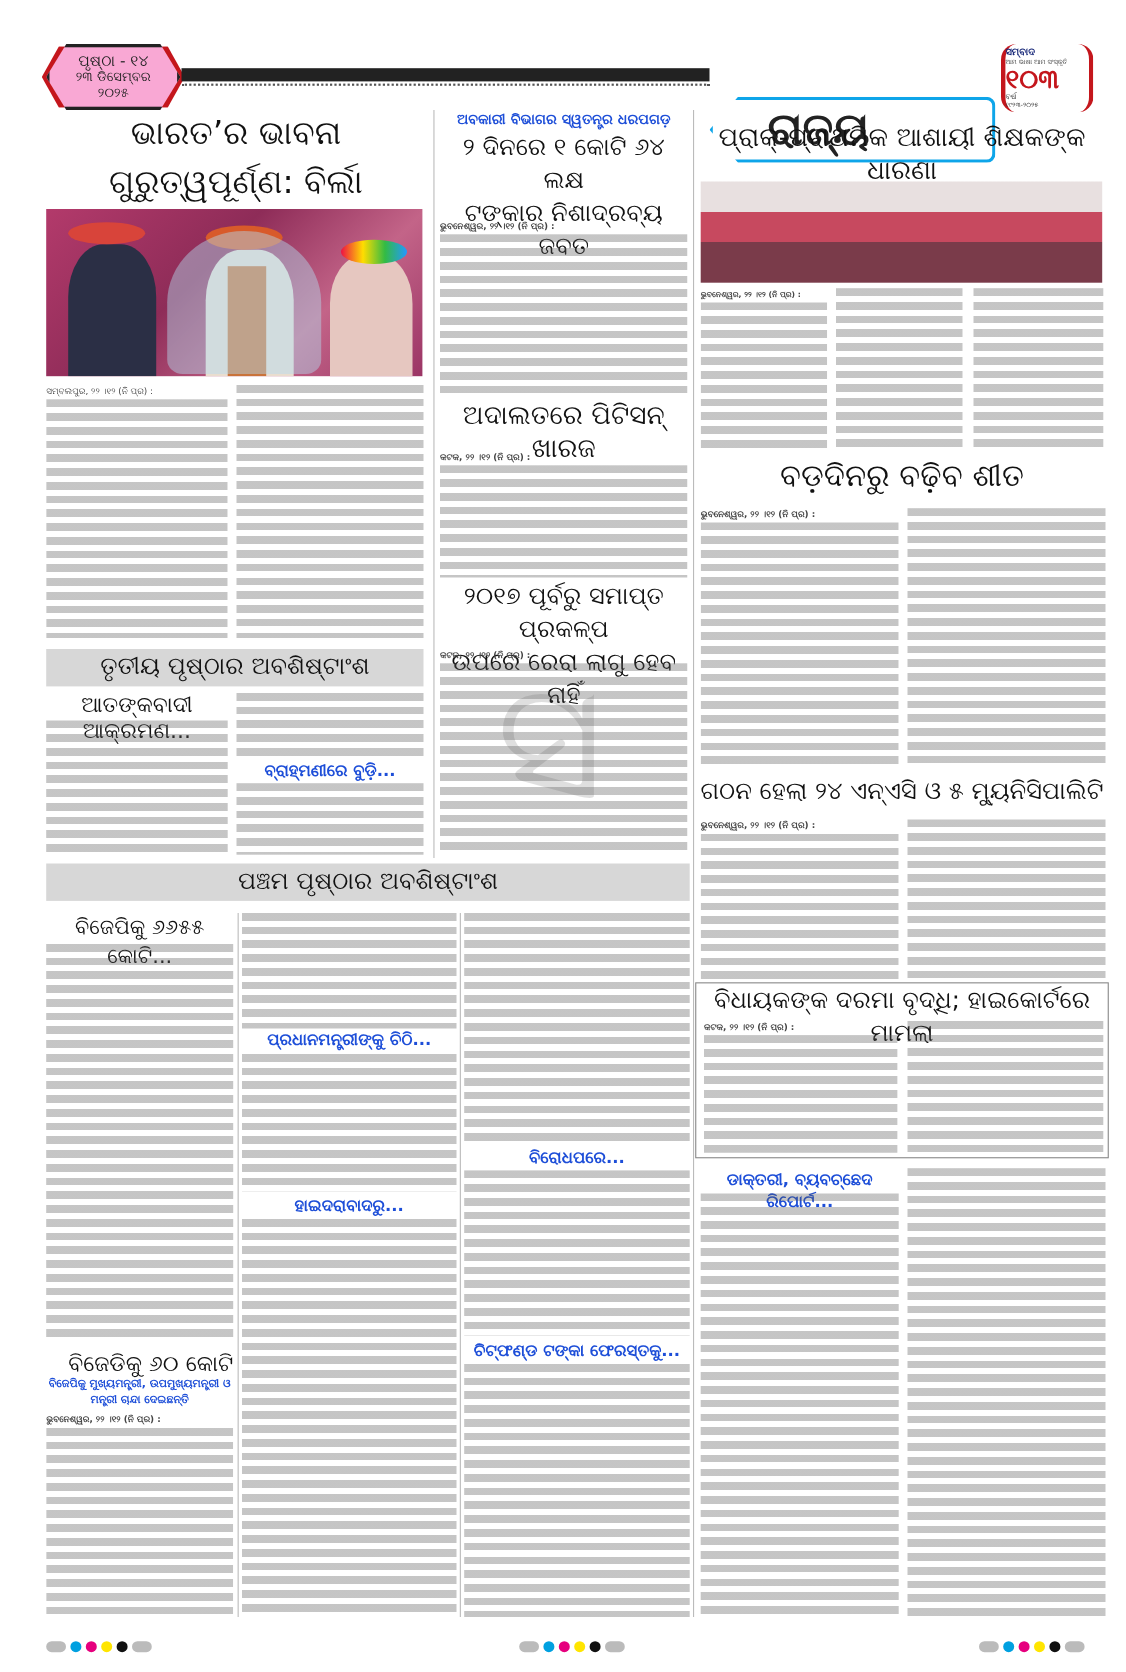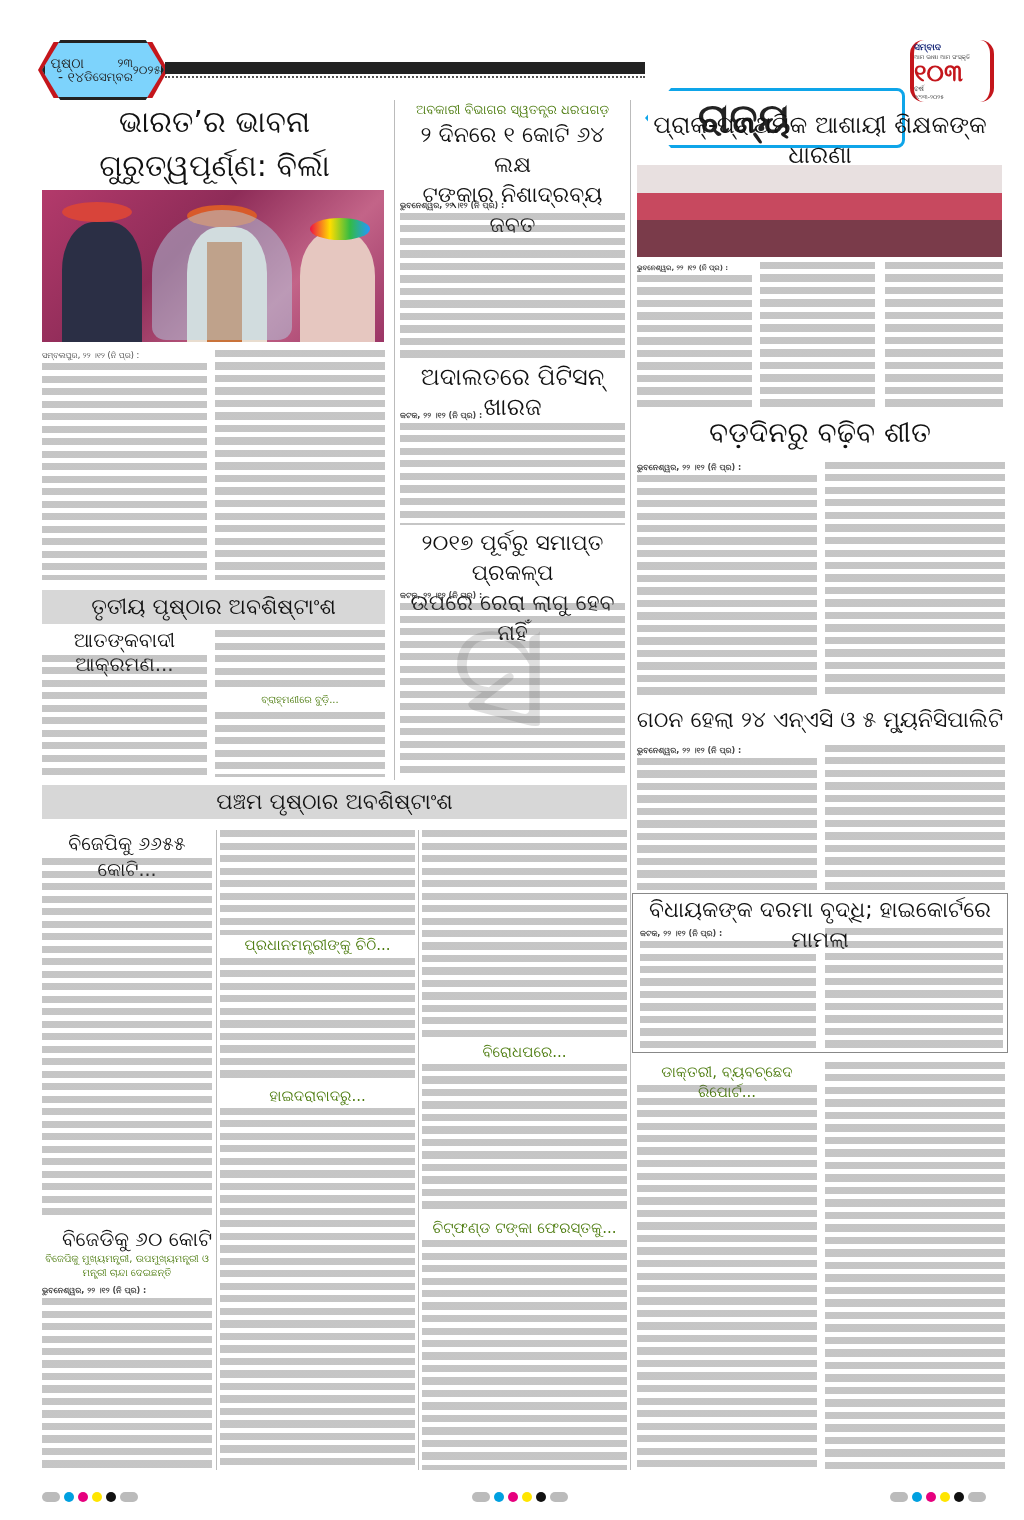--- a/index.html
+++ b/index.html
@@ -1,27 +1,27 @@
 <!DOCTYPE html>
 <html><head>
 <meta charset="utf-8">
 <style>
   * { box-sizing: border-box; margin: 0; padding: 0; }
   body { width: 1024px; height: 1520px; background: #fff; font-family: "DejaVu Sans", sans-serif; color: #222; position: relative; overflow: hidden; }
   .abs { position: absolute; }
   .masthead-bar { left: 165px; top: 62px; width: 480px; height: 12px; background: #222; }
   .masthead-dots { left: 165px; top: 74px; width: 480px; height: 4px; border-bottom: 2px dotted #555; }
-  .page-badge { left: 42px; top: 40px; width: 122px; height: 60px; background: #7dd3fc; border: 3px solid #222; clip-path: polygon(15% 0, 85% 0, 100% 50%, 85% 100%, 15% 100%, 0 50%); display: flex; flex-direction: row; align-items: center; justify-content: center; font-size: 12px; line-height: 14px; text-align: right; }
+  .page-badge { left: 42px; top: 40px; width: 122px; height: 60px; background: #f9a8d4; border: 3px solid #222; clip-path: polygon(15% 0, 85% 0, 100% 50%, 85% 100%, 15% 100%, 0 50%); display: flex; flex-direction: column; align-items: center; justify-content: center; font-size: 12px; line-height: 14px; }
   .page-badge-shadow { left: 38px; top: 42px; width: 130px; height: 56px; background: #c4161c; clip-path: polygon(12% 0, 88% 0, 100% 50%, 88% 100%, 12% 100%, 0 50%); }
   .section-tag { left: 645px; top: 40px; width: 260px; height: 60px; border: 3px solid #0ea5e9; border-radius: 0 8px 8px 0; clip-path: polygon(10% 0, 100% 0, 100% 100%, 10% 100%, 0 50%); display: flex; align-items: center; padding-left: 50px; font-size: 40px; font-weight: bold; margin-top: 48px; }
   .anniv { left: 910px; top: 40px; width: 84px; height: 62px; border-left: 4px solid #c4161c; border-right: 4px solid #c4161c; border-radius: 14px; display: flex; flex-direction: column; align-items: flex-start; justify-content: center; font-size: 9px; color: #333; }
   .anniv .big { color: #c4161c; font-size: 24px; font-weight: bold; line-height: 24px; }
   h1.head { font-size: 30px; line-height: 44px; font-weight: normal; color: #111; text-align: center; }
   h2.head { font-size: 22px; line-height: 30px; font-weight: normal; color: #111; text-align: center; }
-  h3.sub { font-size: 14px; line-height: 20px; font-weight: normal; text-align: center; color: #4d7c0f; }
+  h3.sub { font-size: 14px; line-height: 20px; font-weight: bold; text-align: center; color: #1d4ed8; }
   .photo { background: linear-gradient(135deg, #b33a6b, #8e2c58 40%, #c36488 70%, #9b3565); overflow: hidden; }
   .photo .fig { position: absolute; bottom: 0; border-radius: 40% 40% 0 0; }
   .body-text { font-size: 8px; line-height: 12.5px; color: #444; text-align: justify; overflow: hidden; }
   .grey-band { background: #d7d7d7; text-align: center; font-size: 22px; line-height: 34px; color: #111; }
   .col-rule { width: 1px; background: #bbb; }
   .box-border { border: 1px solid #888; }
   .reg-dots { display: flex; gap: 4px; align-items: center; }
   .reg-dots span { display: inline-block; width: 10px; height: 10px; border-radius: 50%; }
   .reg-dots .g { width: 18px; background: #bbb; border-radius: 6px; }
   .watermark { left: 360px; top: 560px; width: 280px; height: 230px; opacity: .18; font-size: 150px; color: #555; display: flex; align-items: center; justify-content: center; }
@@ -142,21 +142,21 @@
 
 <div class="abs grey-band" style="left:42px;top:590px;width:343px;">
   <span>ତୃତୀୟ ପୃଷ୍ଠାର ଅବଶିଷ୍ଟାଂଶ</span>
 </div>
 <div class="abs" style="left:42px;top:628px;width:165px;">
   <h2 class="head" style="font-size:20px;line-height:24px;">ଆତଙ୍କବାଦୀ ଆକ୍ରମଣ...</h2>
 </div>
 <div class="abs body-text" style="left:42px;top:655px;width:165px;height:120px;background:repeating-linear-gradient(180deg,rgba(90,90,90,.35) 0 7px,transparent 7px 12.5px);"></div>
 <div class="abs body-text" style="left:215px;top:630px;width:170px;height:60px;background:repeating-linear-gradient(180deg,rgba(90,90,90,.35) 0 7px,transparent 7px 12.5px);"></div>
 <div class="abs" style="left:215px;top:690px;width:170px;">
-  <h3 class="sub" style="font-size:10px;">ବ୍ରାହ୍ମଣୀରେ ବୁଡ଼ି...</h3>
+  <h3 class="sub" style="font-size:15px;">ବ୍ରାହ୍ମଣୀରେ ବୁଡ଼ି...</h3>
 </div>
 <div class="abs body-text" style="left:215px;top:712px;width:170px;height:65px;background:repeating-linear-gradient(180deg,rgba(90,90,90,.35) 0 7px,transparent 7px 12.5px);"></div>
 
 <div class="abs watermark">ସ</div>
 
 <div class="abs grey-band" style="left:42px;top:785px;width:585px;">
   <span>ପଞ୍ଚମ ପୃଷ୍ଠାର ଅବଶିଷ୍ଟାଂଶ</span>
 </div>
 <div class="abs" style="left:42px;top:830px;width:170px;">
   <h2 class="head" style="font-size:19px;line-height:26px;">ବିଜେପିକୁ ୬୬୫୫ କୋଟି...</h2>

